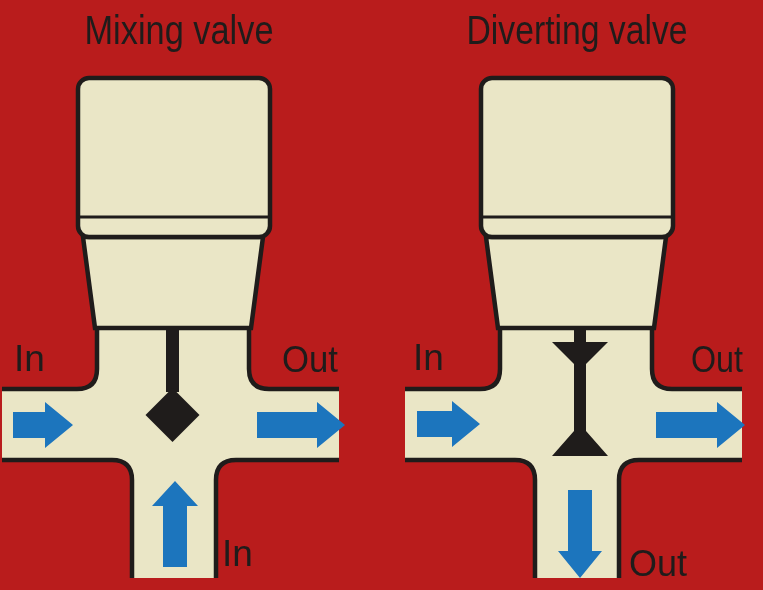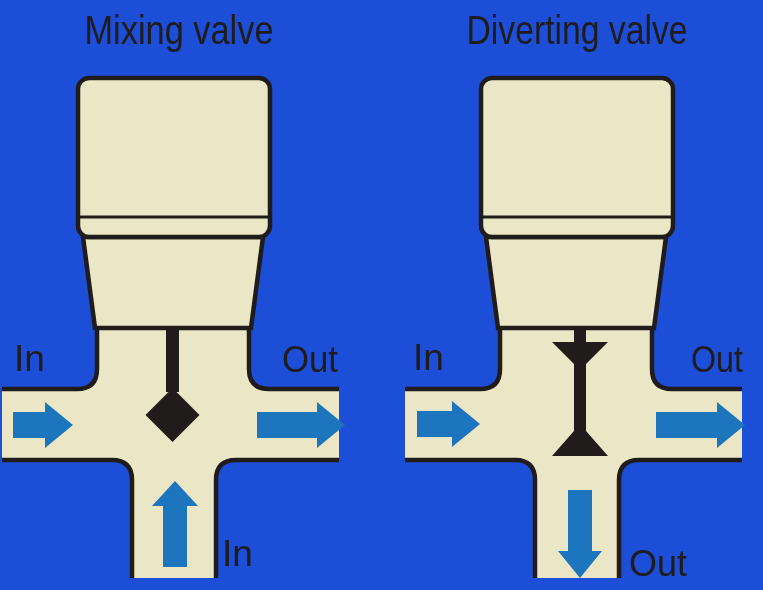--- a/index.html
+++ b/index.html
@@ -1,18 +1,18 @@
 <!DOCTYPE html>
 <html><head>
 <meta charset="utf-8">
 <style>
   html, body { margin: 0; padding: 0; background: #ffffff; }
   .canvas-wrap {
     width: 763px; height: 590px; position: relative;
-    background: #1d4ed8; overflow: hidden;
+    background: #b91c1c; overflow: hidden;
     font-family: "Liberation Sans", sans-serif;
   }
   svg { display: block; }
   .stroked  { stroke: #1f1c1b; stroke-width: 4.5; }
   .stroked-thin { stroke: #1f1c1b; stroke-width: 3; }
   .no-fill  { fill: none; }
   .title-text {
     font-family: "Liberation Sans", sans-serif;
     font-size: 41px; fill: #1f1c1b;
   }

